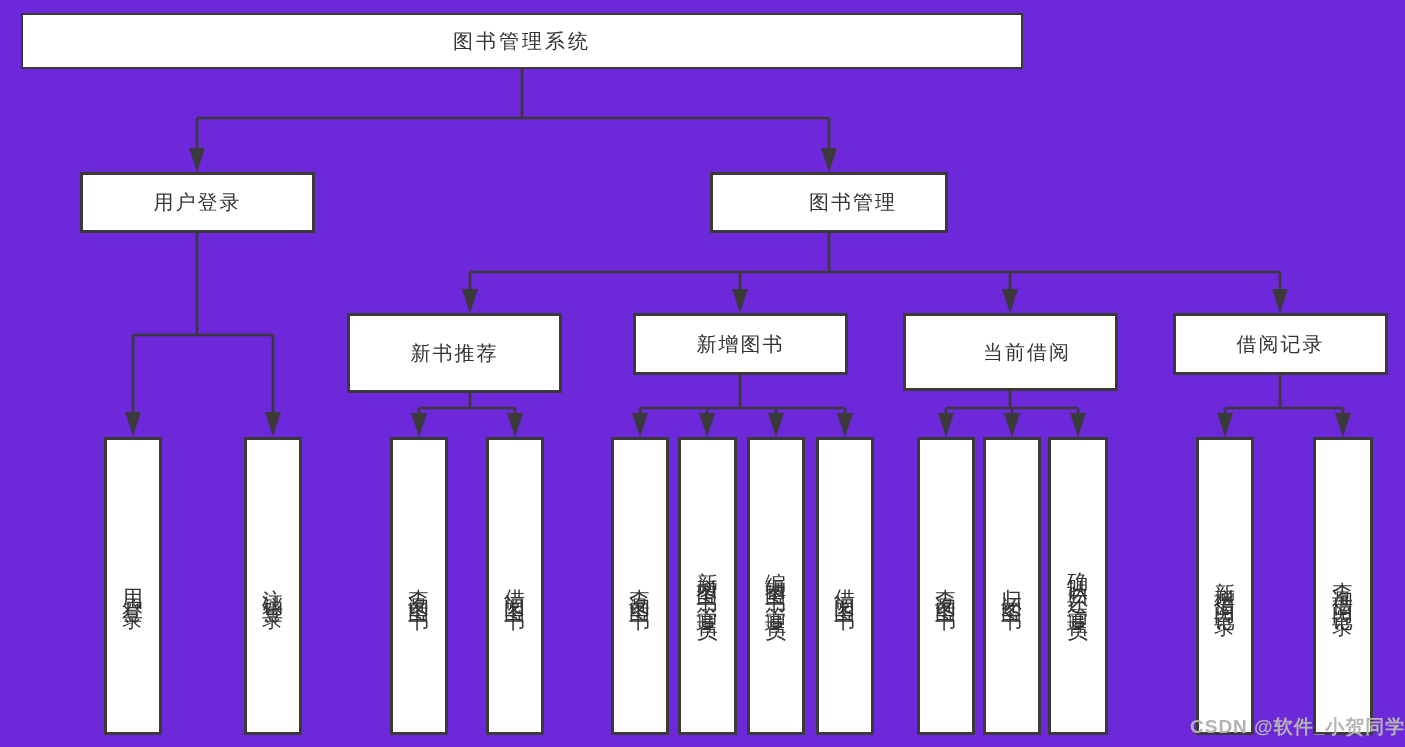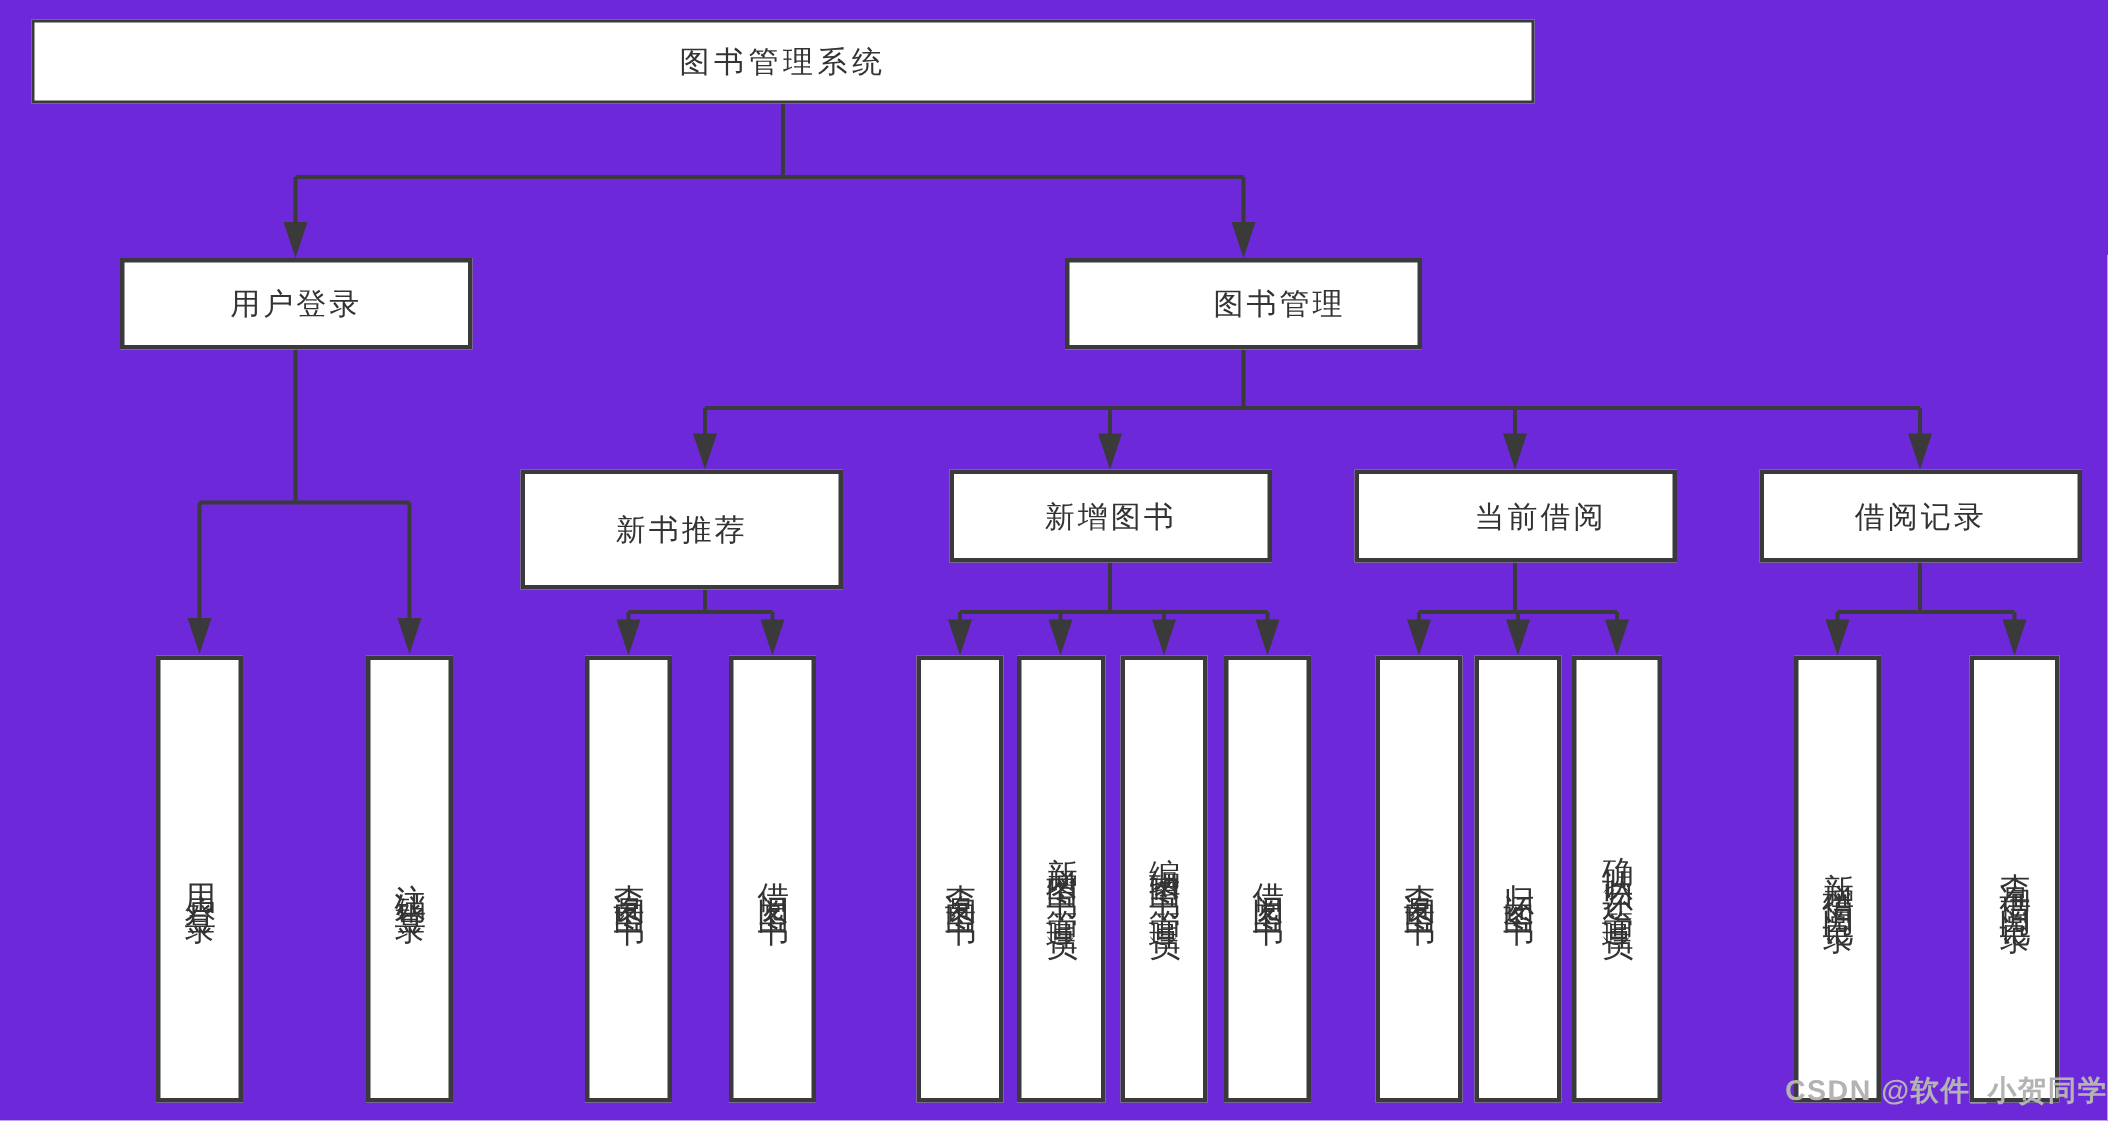--- a/index.html
+++ b/index.html
@@ -85,21 +85,21 @@
       </g>
   </svg>
 
   <div class="box root" style="left:21px;top:13px;width:1002px;height:56px;">图书管理系统</div>
 
   <div class="box lvl" style="left:80px;top:172px;width:235px;height:61px;">用户登录</div>
   <div class="box lvl" style="left:710px;top:172px;width:238px;height:61px;padding-left:48px;">图书管理</div>
 
   <div class="box lvl" style="left:347px;top:313px;width:215px;height:80px;">新书推荐</div>
   <div class="box lvl" style="left:633px;top:313px;width:215px;height:62px;">新增图书</div>
-  <div class="box lvl" style="left:903px;top:313px;width:215px;height:62px;padding-left:33px;">当前借阅</div>
+  <div class="box lvl" style="left:903px;top:313px;width:215px;height:78px;padding-left:33px;">当前借阅</div>
   <div class="box lvl" style="left:1173px;top:313px;width:215px;height:62px;">借阅记录</div>
 
   <div class="box leaf" style="left:104px;top:437px;width:58px;height:298px;">用户登录</div>
   <div class="box leaf" style="left:244px;top:437px;width:58px;height:298px;">注销登录</div>
 
   <div class="box leaf" style="left:390px;top:437px;width:58px;height:298px;">查询图书</div>
   <div class="box leaf" style="left:486px;top:437px;width:58px;height:298px;">借阅图书</div>
 
   <div class="box leaf" style="left:611px;top:437px;width:58px;height:298px;">查询图书</div>
   <div class="box leaf" style="left:678px;top:437px;width:59px;height:298px;">新增图书（管理员）</div>

